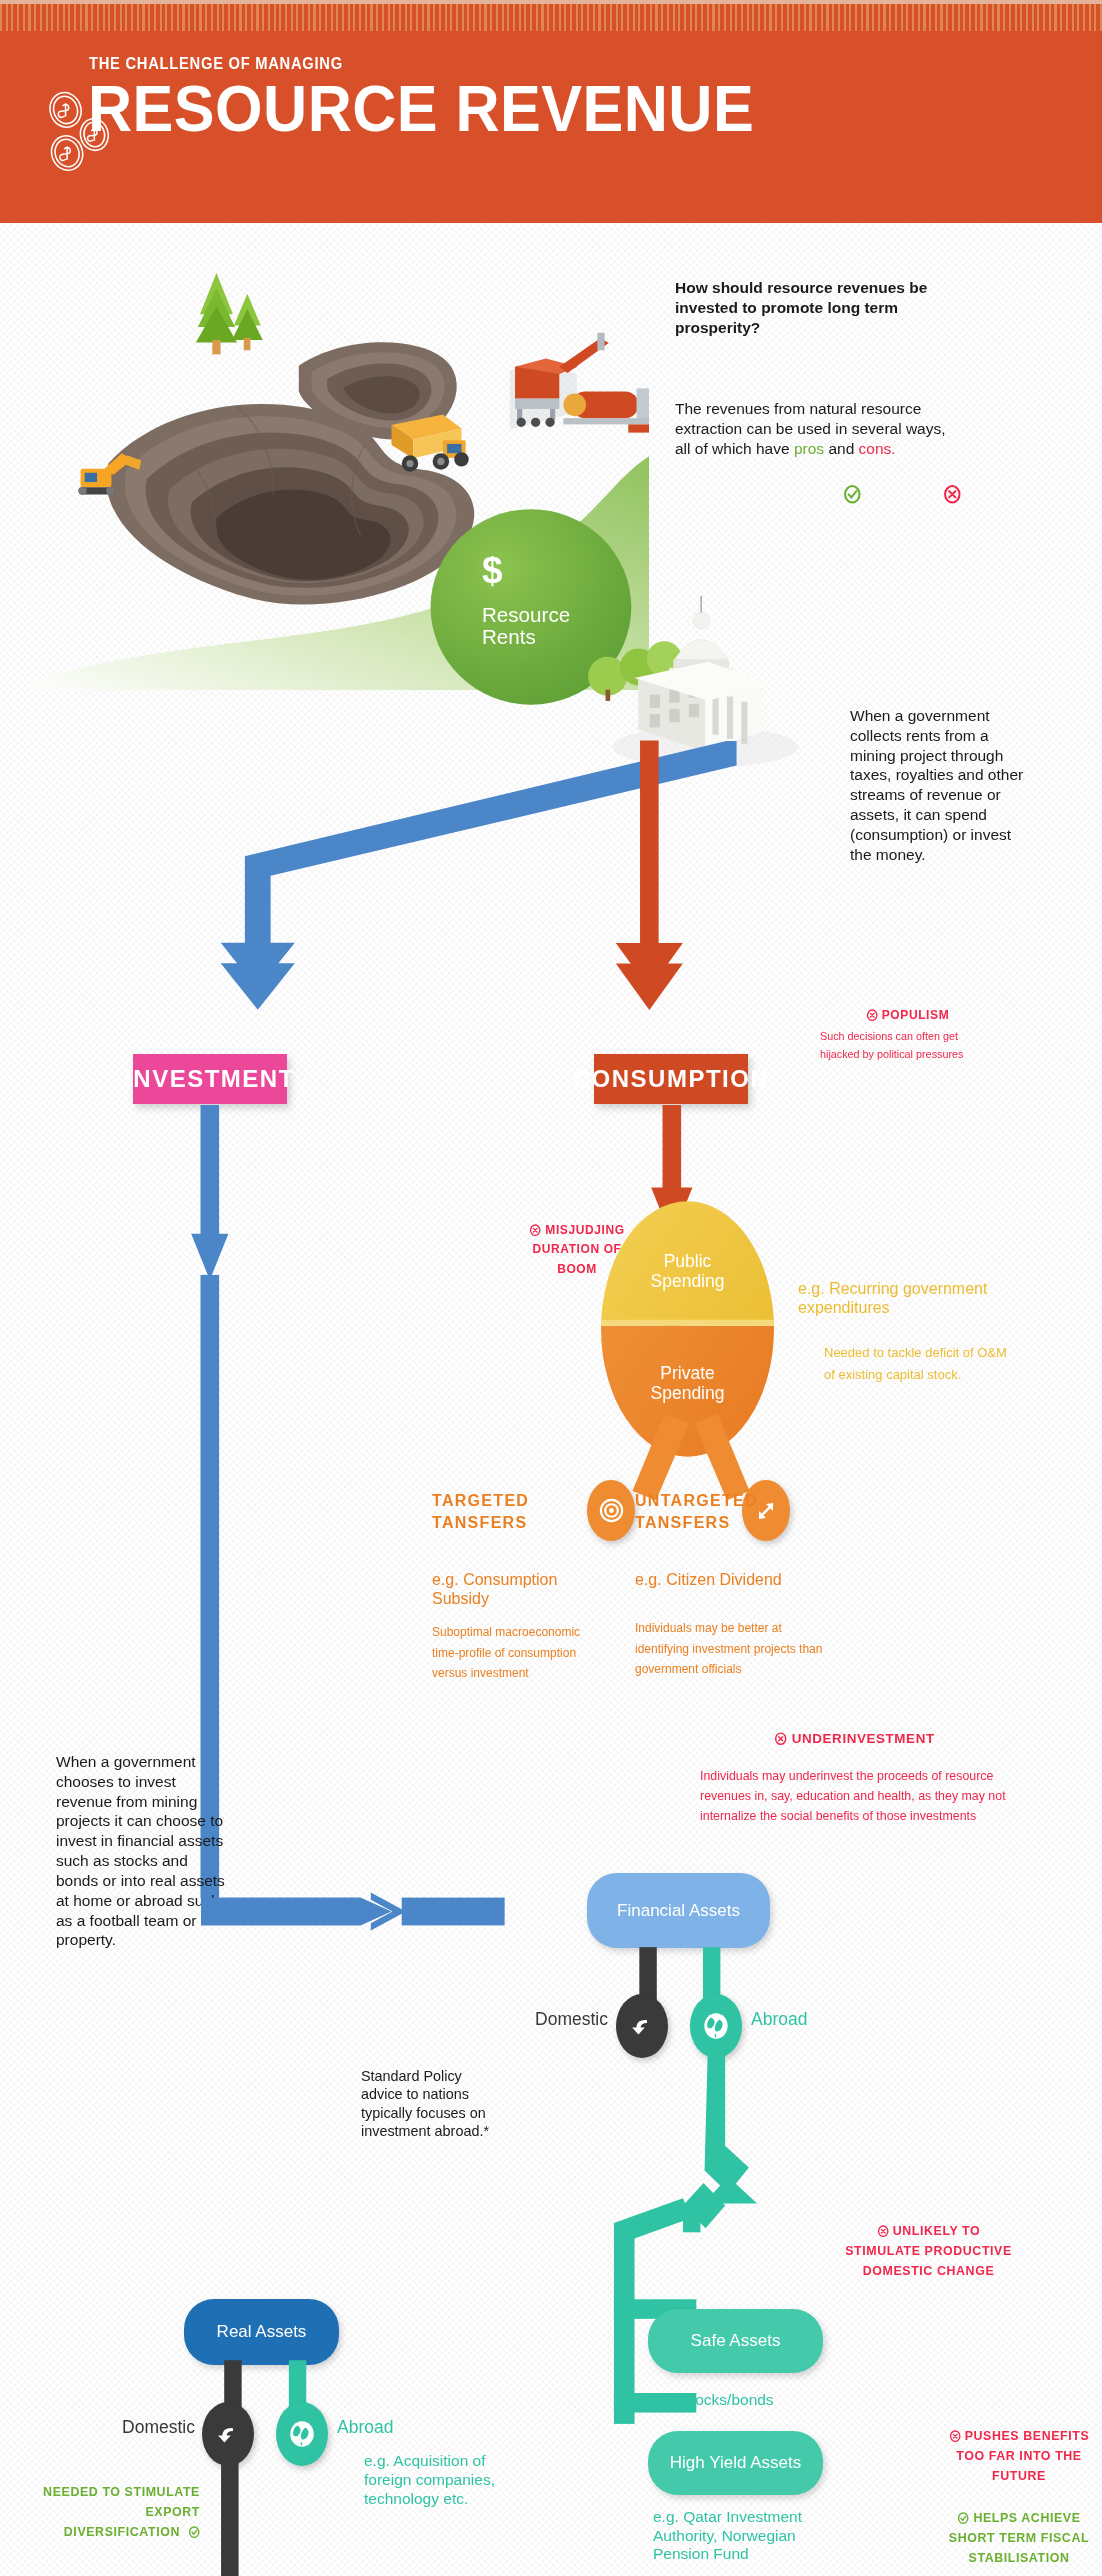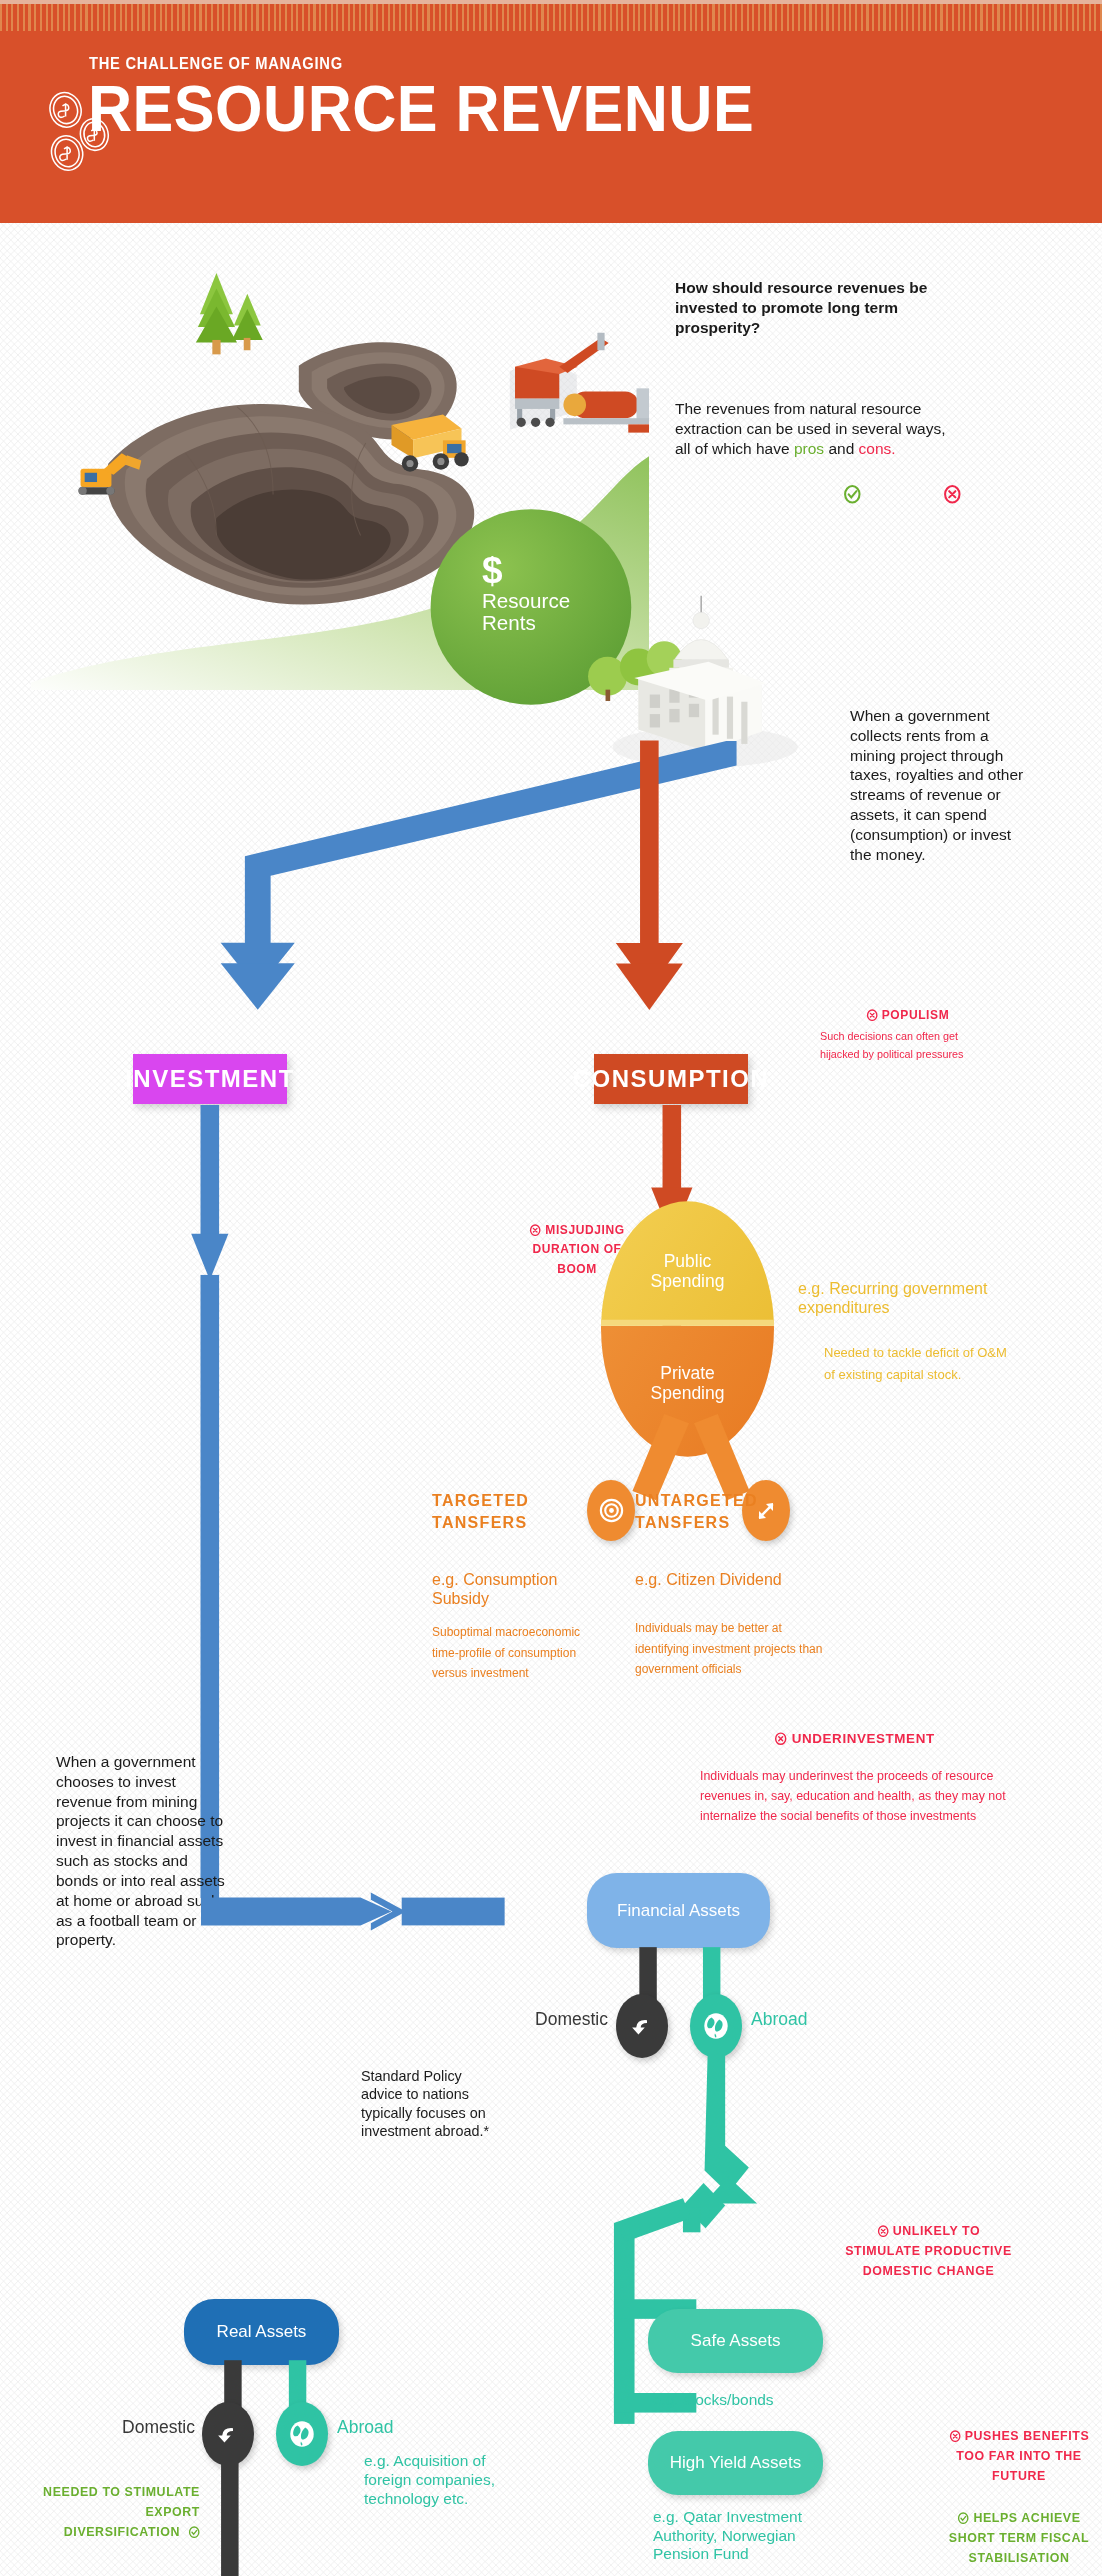--- a/index.html
+++ b/index.html
@@ -239,21 +239,21 @@
     <defs>
       <radialGradient id="rrg" cx="35%" cy="30%" r="80%">
         <stop offset="0%" stop-color="#8cc24f"></stop>
         <stop offset="100%" stop-color="#5e9f35"></stop>
       </radialGradient>
     </defs>
     <ellipse cx="200" cy="198" rx="195" ry="190" fill="url(#rrg)"></ellipse>
   </svg>
   <div class="abs" style="left:482px; top:552px; width:134px; color:#fff;">
     <div style="font-size:37px; font-weight:bold; line-height:1;">$</div>
-    <div style="font-size:20.6px; line-height:1.06; margin-top:1px;">Resource</div>
+    <div style="font-size:20.6px; line-height:1.06; margin-top:15px;">Resource</div>
     <div style="font-size:20.6px; line-height:1.06;">Rents</div>
   </div>
 
   <svg class="abs" style="left:587px; top:634px; width:103px; height:67px;" viewBox="0 0 200 130">
     <circle cx="40" cy="82" r="38" fill="#9ccc4e"></circle>
     <circle cx="100" cy="64" r="36" fill="#8fc440"></circle>
     <circle cx="150" cy="48" r="34" fill="#a4d159"></circle>
     <rect x="36" y="108" width="9" height="22" fill="#8a5a33"></rect>
   </svg>
 
@@ -290,21 +290,21 @@
   <svg class="abs" style="left:93px; top:721px; width:659px; height:289px;" viewBox="0 0 1280 560">
     <path d="M1250 38 L1250 86 L345 300 L345 430 L392 430 L320 520 L248 430 L295 430 L295 262 L1230 38 Z" fill="#4a86c8"></path>
     <polygon points="248,470 392,470 320,560" fill="#4a86c8"></polygon>
   </svg>
 
   <svg class="abs" style="left:608px; top:721px; width:93px; height:289px;" viewBox="0 0 180 560">
     <path d="M62 38 L98 38 L98 430 L145 430 L80 520 L15 430 L62 430 Z" fill="#cf4a23"></path>
     <polygon points="15,470 145,470 80,560" fill="#cf4a23"></polygon>
   </svg>
 
-  <div class="box sqbox" style="left:133px; top:1054px; width:154px; height:50px; background:#d946ef;">INVESTMENT</div>
+  <div class="box sqbox" style="left:133px; top:1054px; width:154px; height:50px; background:#ec4899;">INVESTMENT</div>
   <div class="box sqbox" style="left:594px; top:1054px; width:154px; height:50px; background:#cf4a23;">CONSUMPTION</div>
 
   <div class="txt" style="left:820px; top:1008px; width:175px;">
     <div class="con-head red">
       <svg style="width:12.4px;height:12.4px;vertical-align:-2.1px;margin-right:3.6px;" viewBox="0 0 24 24">
         <ellipse cx="12" cy="12" rx="9" ry="10" fill="none" stroke="#f0274b" stroke-width="2.6"></ellipse>
         <path d="M8.5 8.5 l7 7 M15.5 8.5 l-7 7" stroke="#f0274b" stroke-width="2.6" stroke-linecap="round"></path>
       </svg><span>POPULISM</span>
     </div>
     <div class="con-body red" style="margin-top:6.2px;">Such decisions can often get hijacked by political pressures</div>

